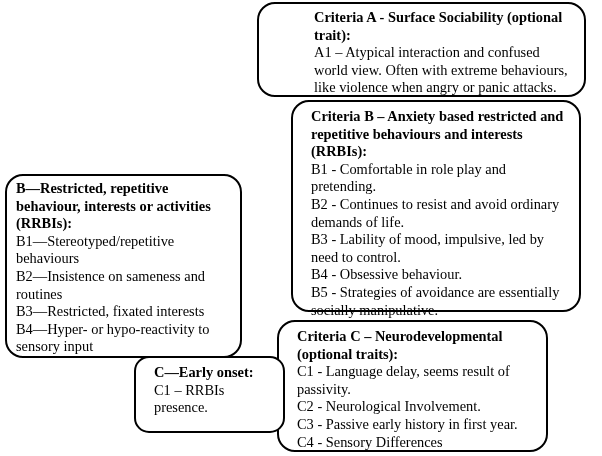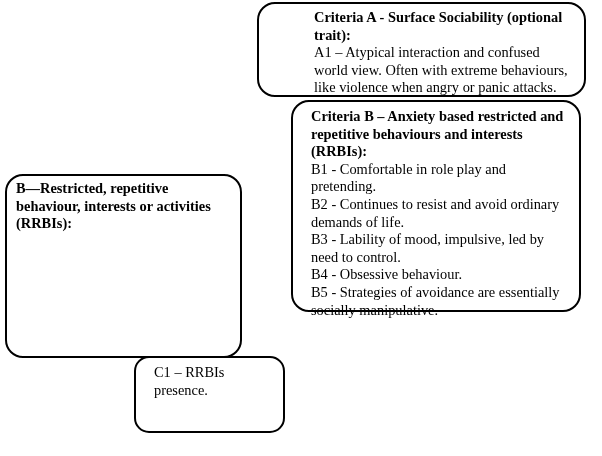--- a/index.html
+++ b/index.html
@@ -50,37 +50,49 @@
   #box-crit-b { left: 291px; top: 100px; width: 290px; height: 212px; z-index: 3;
                 padding-left: 18px; padding-top: 6px; }
   #box-crit-c { left: 277px; top: 320px; width: 271px; height: 132px; z-index: 2;
                 padding-left: 18px; padding-top: 6px; }
 </style>
 </head>
 <body>
 
 <div id="canvas">
 
+  <div class="box" id="box-crit-c">
+    <p class="title">Criteria  C – Neurodevelopmental (optional traits):</p>
+    <p class="items">C1 - Language delay, seems result of passivity.
+C2 - Neurological Involvement.
+C3 - Passive early history in first year.
+C4 - Sensory Differences</p>
+  </div>
 
   <div class="box" id="box-crit-b">
     <p class="title">Criteria  B – Anxiety based restricted and repetitive behaviours and interests (RRBIs):</p>
     <p class="items">B1 - Comfortable in role play and pretending.
 B2 - Continues to resist and avoid ordinary demands of life.
 B3 - Lability of mood, impulsive, led by need to control.
 B4 - Obsessive behaviour.
 B5 - Strategies of avoidance are essentially socially manipulative.</p>
   </div>
 
   <div class="box" id="box-crit-a">
     <p class="title">Criteria A - Surface Sociability (optional trait):</p>
     <p class="items">A1 – Atypical interaction and confused world view. Often with extreme behaviours, like violence when angry or panic attacks.</p>
   </div>
 
   <div class="box" id="box-b">
     <p class="title">B—Restricted, repetitive behaviour, interests or activities (RRBIs):</p>
+    <p class="items">B1—Stereotyped/repetitive behaviours
+B2—Insistence on sameness and routines
+B3—Restricted, fixated interests
+B4—Hyper- or hypo-reactivity to sensory input</p>
   </div>
 
 
   <div class="box" id="box-c-early">
+    <p class="title">C—Early onset:</p>
     <p class="items">C1 – RRBIs presence.</p>
   </div>
 
 </div>
 
 </body></html>

